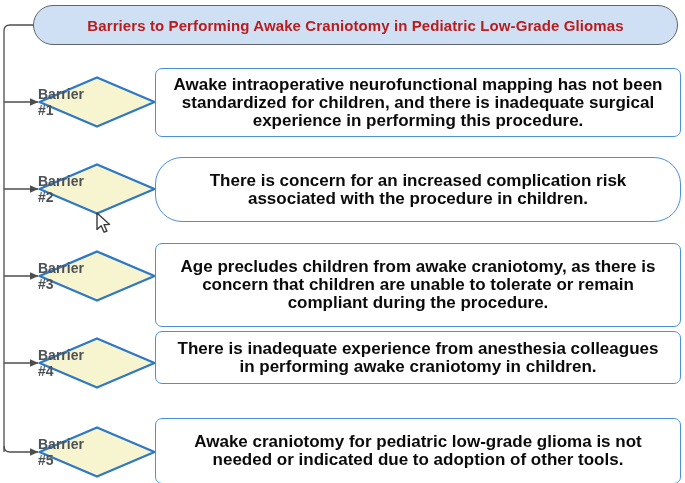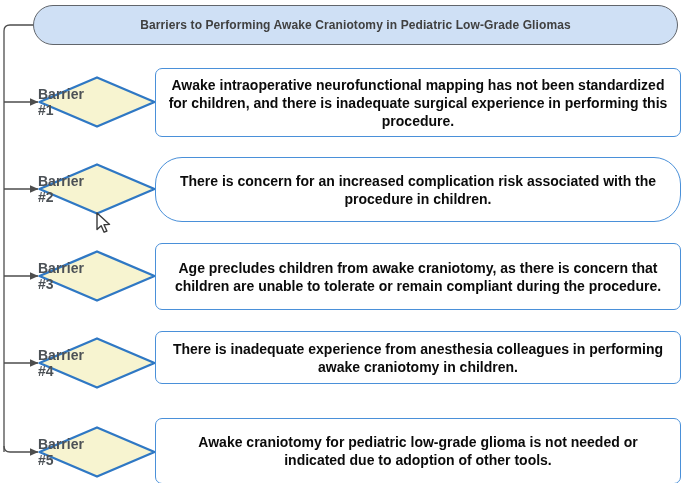--- a/index.html
+++ b/index.html
@@ -42,22 +42,22 @@
     height: 40px;
     box-sizing: border-box;
     background: #cfe0f5;
     border: 1.4px solid #61656b;
     border-radius: 21px;
     display: flex;
     align-items: center;
     justify-content: center;
   }
   .title-pill .title-text {
-    color: #404040;
-    font-size: 12px;
+    color: #b91c1c;
+    font-size: 15px;
     font-weight: bold;
     letter-spacing: 0.1px;
     white-space: nowrap;
   }
 
   
   .barrier-row {
     position: absolute;
     left: 0;
     width: 685px;
@@ -94,21 +94,21 @@
     background: #ffffff;
     border: 1.4px solid #4a90d9;
     border-radius: 7px;
     display: flex;
     align-items: center;
     justify-content: center;
     padding: 4px 12px;
   }
   .msg-text {
     color: #0b0b0b;
-    font-size: 14px;
+    font-size: 17px;
     font-weight: bold;
     line-height: 18px;
     text-align: center;
   }
 
   
   #mouse-cursor {
     position: absolute;
     pointer-events: none;
   }
@@ -172,21 +172,21 @@
   <div class="barrier-row" style="top:0">
     <div class="diamond-wrap" style="top:250px;height:52px;">
       <svg class="diamond-svg" width="118" height="52" viewBox="0 0 118 52">
         <polygon points="59,1.5 116.5,26 59,50.5 1.5,26" fill="#f7f4d0" stroke="#2f78c4" stroke-width="2.4" stroke-linejoin="round"></polygon>
       </svg>
       <div class="diamond-label" style="top:10px;">
         <span>Barrier</span>
         <span class="ln2">#3</span>
       </div>
     </div>
-    <div class="msg-box" style="top:243px;height:67px;">
+    <div class="msg-box" style="top:243px;height:84px;">
       <span class="msg-text">Age precludes children from awake craniotomy, as there is concern that children are unable to tolerate or remain compliant during the procedure.</span>
     </div>
   </div>
 
   <div class="barrier-row" style="top:0">
     <div class="diamond-wrap" style="top:337px;height:52px;">
       <svg class="diamond-svg" width="118" height="52" viewBox="0 0 118 52">
         <polygon points="59,1.5 116.5,26 59,50.5 1.5,26" fill="#f7f4d0" stroke="#2f78c4" stroke-width="2.4" stroke-linejoin="round"></polygon>
       </svg>
       <div class="diamond-label" style="top:10px;">

